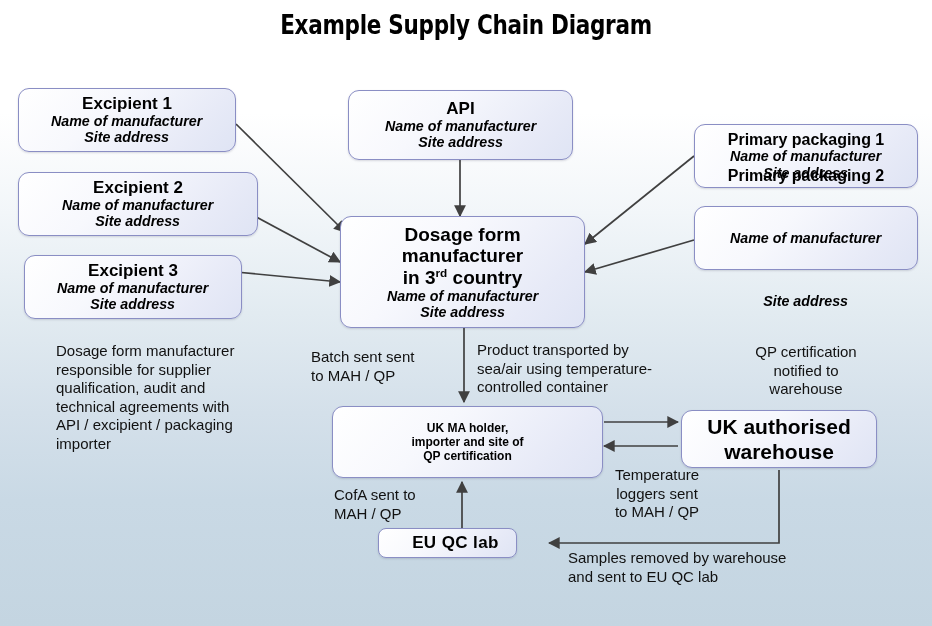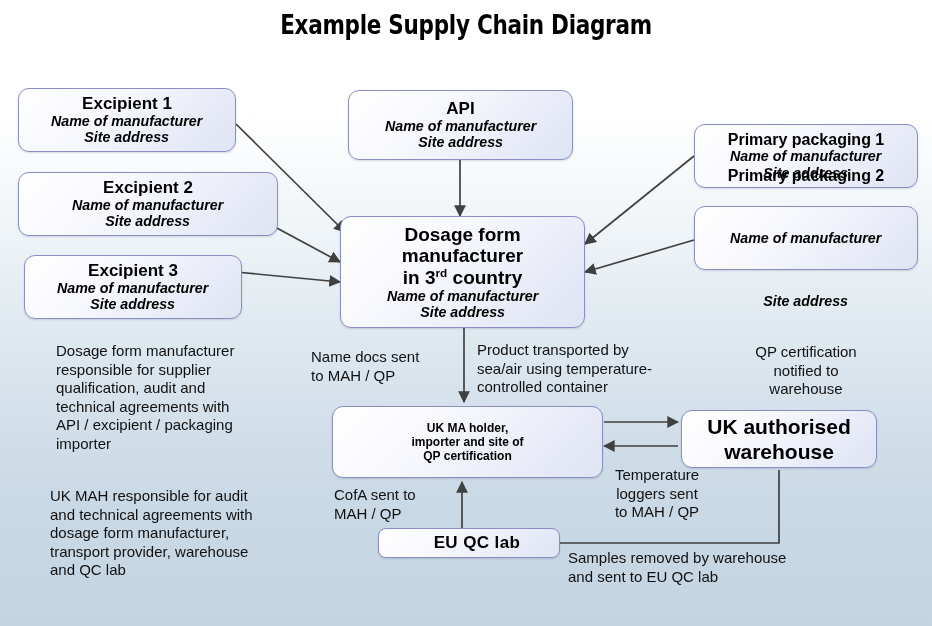--- a/index.html
+++ b/index.html
@@ -130,21 +130,21 @@
       <path d="M 779 470 L 779 543 L 549 543"></path>
     </g>
   </svg>
 
   <div class="node" style="left:18px; top:88px; width:218px; height:64px;">
     <div class="hd">Excipient 1</div>
     <div class="sub">Name of manufacturer</div>
     <div class="sub">Site address</div>
   </div>
 
-  <div class="node" style="left:18px; top:172px; width:260px; height:64px;">
+  <div class="node" style="left:18px; top:172px; width:240px; height:64px;">
     <div class="hd">Excipient 2</div>
     <div class="sub">Name of manufacturer</div>
     <div class="sub">Site address</div>
   </div>
 
   <div class="node" style="left:18px; top:255px; width:218px; height:64px;margin-left:6px;">
     <div class="hd">Excipient 3</div>
     <div class="sub">Name of manufacturer</div>
     <div class="sub">Site address</div>
   </div>
@@ -179,38 +179,33 @@
     <div class="hd">UK MA holder,</div>
     <div class="hd">importer and site of</div>
     <div class="hd">QP certification</div>
   </div>
 
   <div class="node node-wh" style="left:681px; top:410px; width:196px; height:58px;">
     <div class="hd">UK authorised</div>
     <div class="hd">warehouse</div>
   </div>
 
-  <div class="node node-qc" style="left:378px; top:528px; width:182px; height:30px; border-radius:8px;padding-left:16px;">
+  <div class="node node-qc" style="left:378px; top:528px; width:139px; height:30px; border-radius:8px;padding-left:16px;">
     <div class="hd">EU QC lab</div>
   </div>
 
   <div class="note" style="left:56px; top:342px; width:250px;">Dosage form manufacturer
 responsible for supplier
 qualification, audit and
 technical agreements with
 API / excipient / packaging
 importer</div>
 
-  <div class="note" style="left:50px; top:487px; width:275px;">UK MAH responsible for audit
-and technical agreements with
-dosage form manufacturer,
-transport provider, warehouse
-and QC lab</div>
-
-  <div class="note" style="left:311px; top:348px; width:140px;">Name docs sent
+
+  <div class="note" style="left:311px; top:348px; width:140px;">Batch sent sent
 to MAH / QP</div>
 
   <div class="note" style="left:477px; top:341px; width:190px;">Product transported by
 sea/air using temperature-
 controlled container</div>
 
   <div class="note center" style="left:732px; top:343px; width:148px;">QP certification
 notified to
 warehouse</div>
 

